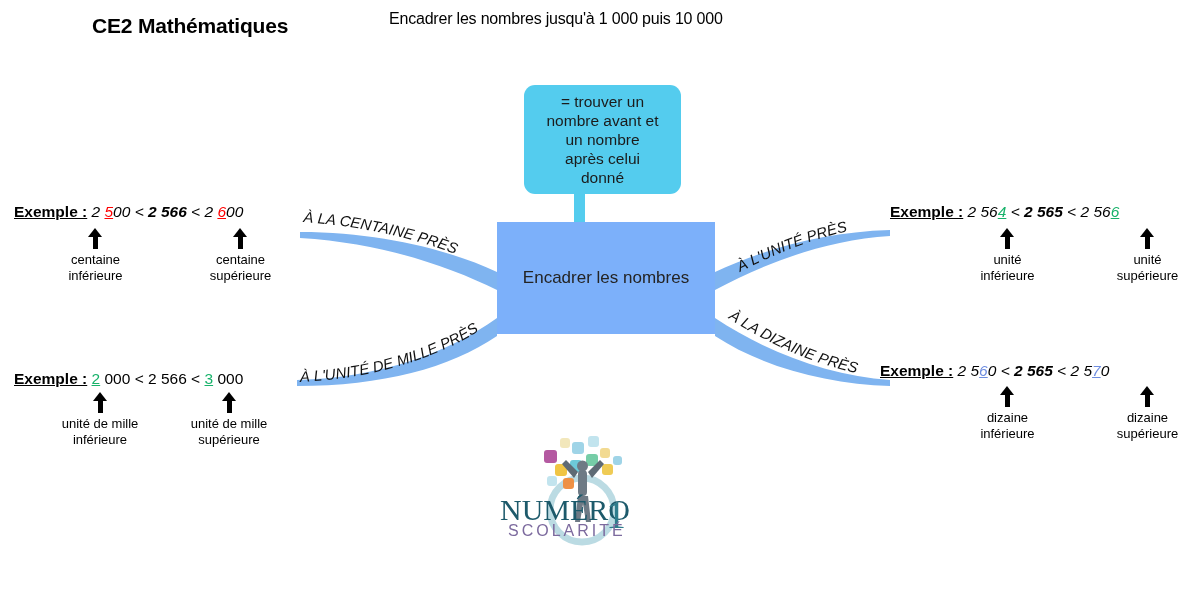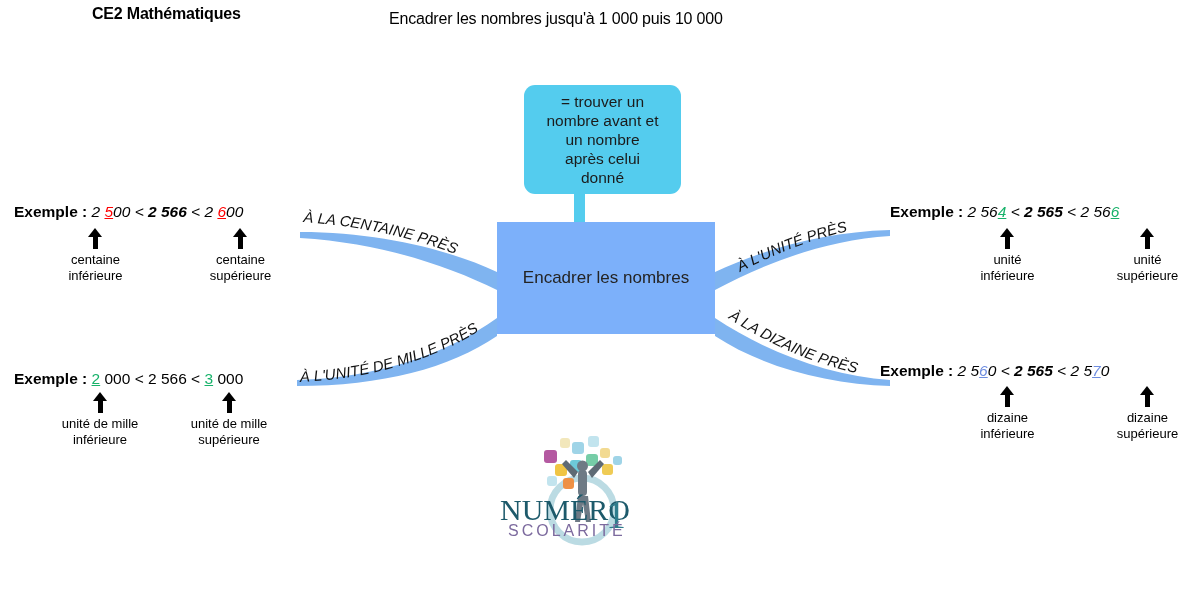--- a/index.html
+++ b/index.html
@@ -7,21 +7,21 @@
     width:1195px;height:593px;
     background:#ffffff;
     font-family:"Liberation Sans", sans-serif;
     position:relative;
     overflow:hidden;
     color:#000;
   }
   .abs{position:absolute;}
 
   
-  #hdr-subject{left:92px;top:5px;font-size:16px;font-weight:bold;letter-spacing:-0.2px;}
+  #hdr-subject{left:92px;top:14px;font-size:21px;font-weight:bold;letter-spacing:-0.2px;}
   #hdr-title{left:389px;top:10px;font-size:16px;font-weight:normal;letter-spacing:-0.2px;white-space:nowrap;}
 
   
   #branches{left:0;top:0;width:1195px;height:593px;}
 
   
   #central-node{
     left:497px;top:222px;width:218px;height:112px;
     background:#7CB0FA;
     display:flex;align-items:center;justify-content:center;
@@ -37,21 +37,21 @@
     font-size:15.5px;line-height:19px;color:#1b1b1b;
     padding:0 22px;box-sizing:border-box;
   }
   #callout-stem{
     left:574px;top:190px;width:11px;height:36px;
     background:#54CCEE;
   }
 
   
   .example{font-size:15.5px;white-space:nowrap;}
-  .ex-label{font-weight:bold;}
+  .ex-label{font-weight:bold;text-decoration:underline;}
   .it{font-style:italic;}
   .bold{font-weight:bold;}
   .u{text-decoration:underline;}
   .red{color:#FF0000;}
   .green{color:#17B26A;}
   .blue{color:#6E8DE0;}
 
   .cap{font-size:13px;font-weight:normal;text-align:center;line-height:16px;white-space:nowrap;}
 
   

